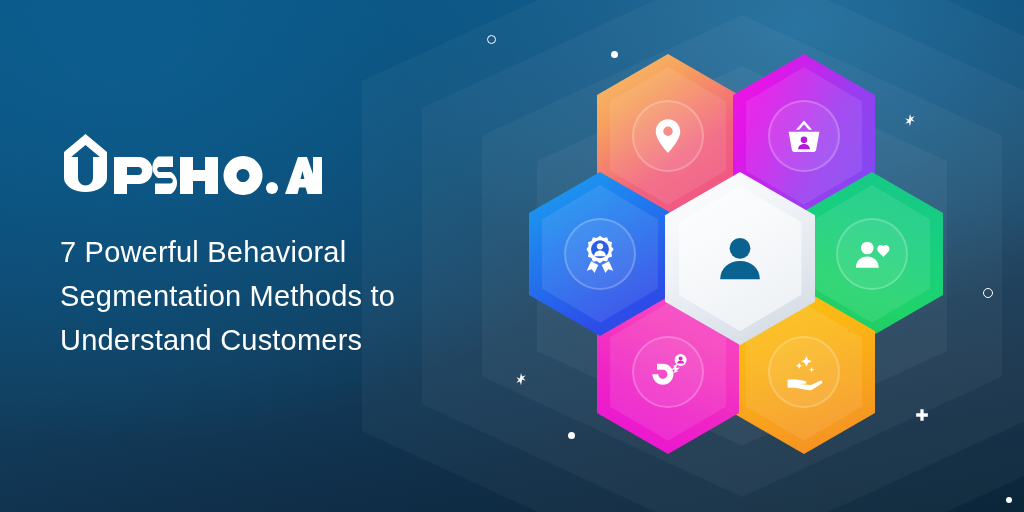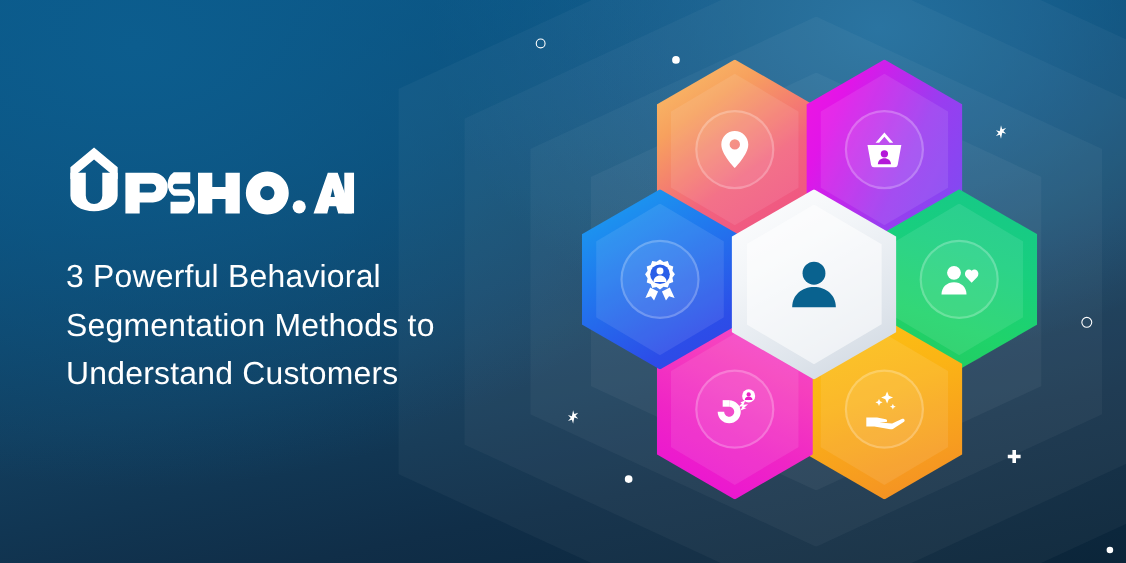--- a/index.html
+++ b/index.html
@@ -167,21 +167,21 @@
 
       <path d="M183 24 A19.5 19.5 0 1 0 183.01 24 Z M183 37 A6.5 6.5 0 1 1 182.99 37 Z" fill="#ffffff"></path>
 
       <circle cx="212" cy="56" r="6" fill="#ffffff"></circle>
 
       <path d="M225 62 L238 25 L247 25 L260 62 L247.5 62 L245.6 55.5 L239.2 55.5 L237.5 62 Z M240.5 47 L244.4 47 L242.5 39 Z" fill="#ffffff"></path>
 
       <rect x="253" y="25" width="9" height="37" fill="#ffffff"></rect>
     </svg>
 
-    <h1 id="headline">3 Powerful Behavioral
+    <h1 id="headline">7 Powerful Behavioral
 Segmentation Methods to
 Understand Customers</h1>
   </div>
 
   <div id="cluster">
 
     <div class="hexcell hx-location pos-location">
       <div class="hexshape">
         <div class="hexglow"></div>
         <span class="hexicon">

